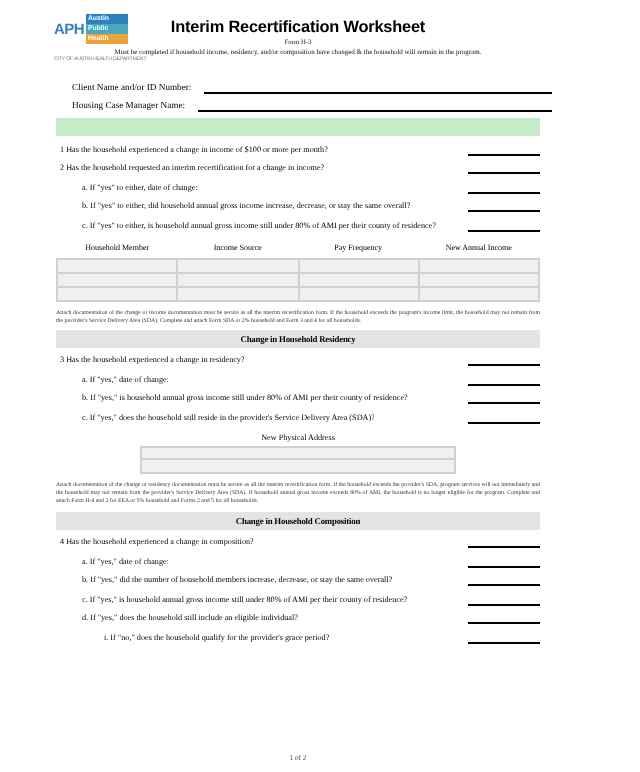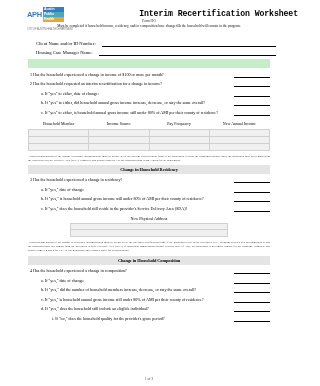--- a/index.html
+++ b/index.html
@@ -65,22 +65,22 @@
     position: absolute;
     left: 0; top: 21px;
     font-family: "Liberation Sans", sans-serif;
     font-size: 2.6px;
     color: #777;
     white-space: nowrap;
     letter-spacing: -0.1px;
   }
 
   .title {
-    text-align: right;
-    font-family: Liberation Mono, monospace;
+    text-align: center;
+    font-family: Liberation Sans, sans-serif;
     font-weight: bold;
     font-size: 8.2px;
     line-height: 10px;
     margin: 4px 0 0 0;
     letter-spacing: -0.1px;
   }
   .form-id {
     text-align: center;
     font-size: 3.4px;
     line-height: 5px;

